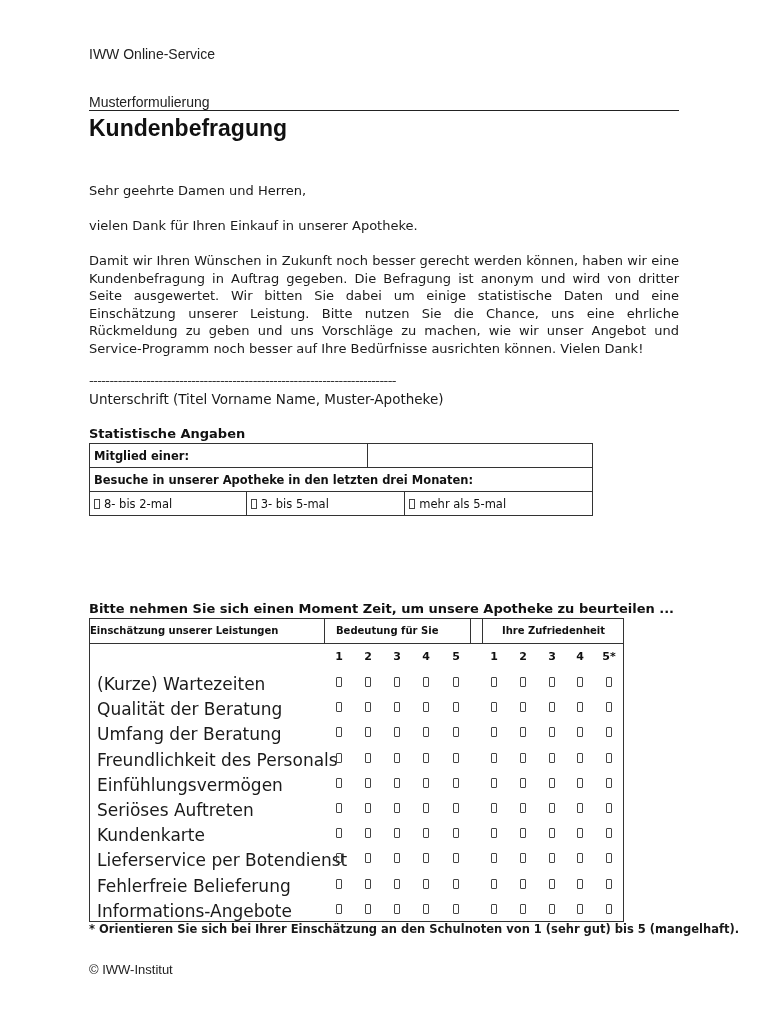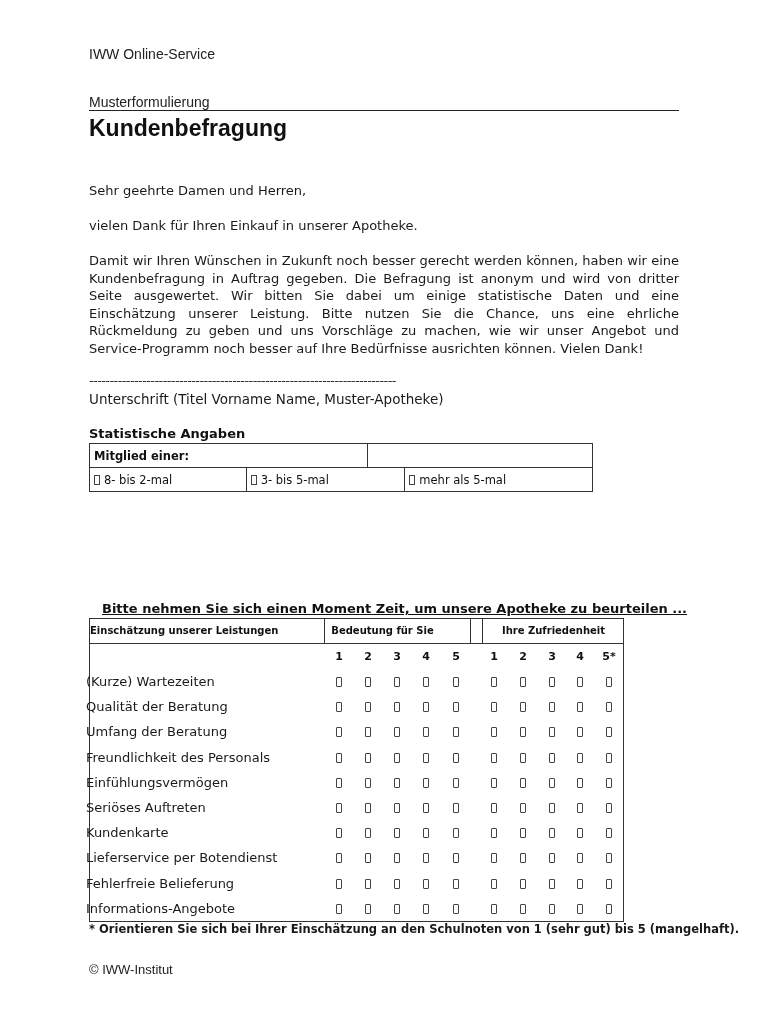--- a/index.html
+++ b/index.html
@@ -16,26 +16,26 @@
   #thanks { top:217px; }
   #body { top:252px; text-align:justify; text-align-last:left; }
   #sigline { left:89px; top:373px; font-size:13px; letter-spacing:-0.6px; color:#333; white-space:nowrap; overflow:hidden; width:330px; }
   #siglabel { left:89px; top:391px; font-size:13.5px; color:#1a1a1a; }
   #stat-heading { left:89px; top:426px; font-size:13px; font-weight:bold; }
 
   table.stat { position:absolute; left:89px; top:443px; width:504px; border-collapse:collapse; font-family:"DejaVu Sans", sans-serif; font-size:11.5px; }
   table.stat td { border:1px solid #333; height:23px; padding:0 4px; white-space:nowrap; }
   table.stat td.b { font-weight:bold; }
 
-  #rating-heading { left:102px; top:601px; font-size:13px; font-weight:bold; white-space:nowrap;text-decoration:underline; }
+  #rating-heading { left:89px; top:601px; font-size:13px; font-weight:bold; white-space:nowrap; }
   #rating-frame { left:89px; top:618px; width:535px; height:304px; border:1px solid #333; box-sizing:border-box; }
   .hdr-line { position:absolute; background:#333; }
   .hcell { position:absolute; top:618px; height:25px; line-height:25px; font-family:"DejaVu Sans", sans-serif; font-size:10px; font-weight:bold; }
   .num { position:absolute; top:650px; width:16px; text-align:center; font-family:"DejaVu Sans", sans-serif; font-size:11px; font-weight:bold; }
-  .rowlabel { position:absolute; left:86px; font-family:"DejaVu Sans", sans-serif; font-size:13px; color:#1a1a1a; white-space:nowrap; }
+  .rowlabel { position:absolute; left:97px; font-family:"DejaVu Sans", sans-serif; font-size:17px; color:#1a1a1a; white-space:nowrap; }
   .box { position:absolute; width:6px; height:10px; border:1px solid #444; border-radius:1px; box-sizing:border-box; }
   #footnote { left:89px; top:922px; font-size:11.5px; color:#1a1a1a; white-space:nowrap;font-weight:bold; }
   #copyright { left:89px; top:962px; font-size:13px; color:#222; }
   .cb { display:inline-block; width:6px; height:10px; border:1px solid #444; box-sizing:border-box; vertical-align:-1px; margin-right:4px; }
 </style>
 </head>
 <body>
 
 <div id="site-header" class="abs liber">IWW Online-Service</div>
 <div id="kicker" class="abs liber">Musterformulierung</div>
@@ -59,37 +59,40 @@
       <col style="width:116px">
       <col style="width:37px">
       <col style="width:188px">
   </colgroup>
   <tbody>
   <tr>
     <td colspan="4" class="b">Mitglied einer:</td>
     <td colspan="2"></td>
   </tr>
   <tr>
+    <td colspan="6" class="b">Besuche in unserer Apotheke in den letzten drei Monaten:</td>
+  </tr>
+  <tr>
     <td colspan="2"><span class="cb"></span><span>8- bis 2-mal</span></td>
     <td colspan="3"><span class="cb"></span><span>3- bis 5-mal</span></td>
     <td><span class="cb"></span><span>mehr als 5-mal</span></td>
   </tr>
 </tbody>
   </table>
 
 <div id="rating-heading" class="abs dv">Bitte nehmen Sie sich einen Moment Zeit, um unsere Apotheke zu beurteilen ...</div>
 
 <div id="rating-frame" class="abs"></div>
 <div class="hdr-line" style="left:89px; top:643px; width:535px; height:1px;"></div>
 <div class="hdr-line" style="left:324px; top:618px; width:1px; height:25px;"></div>
 <div class="hdr-line" style="left:470px; top:618px; width:1px; height:25px;"></div>
 <div class="hdr-line" style="left:482px; top:618px; width:1px; height:25px;"></div>
 
 <div class="hcell" style="left:90px;">Einschätzung unserer Leistungen</div>
-<div class="hcell" style="left:310px; width:145px; text-align:center;">Bedeutung für Sie</div>
+<div class="hcell" style="left:336px; width:145px; ">Bedeutung für Sie</div>
 <div class="hcell" style="left:483px; width:141px; text-align:center;">Ihre Zufriedenheit</div>
 
 <div class="num" style="left:331px;">1</div>
 <div class="num" style="left:360px;">2</div>
 <div class="num" style="left:389px;">3</div>
 <div class="num" style="left:418px;">4</div>
 <div class="num" style="left:448px;">5</div>
 <div class="num" style="left:486px;">1</div>
 <div class="num" style="left:515px;">2</div>
 <div class="num" style="left:544px;">3</div>

